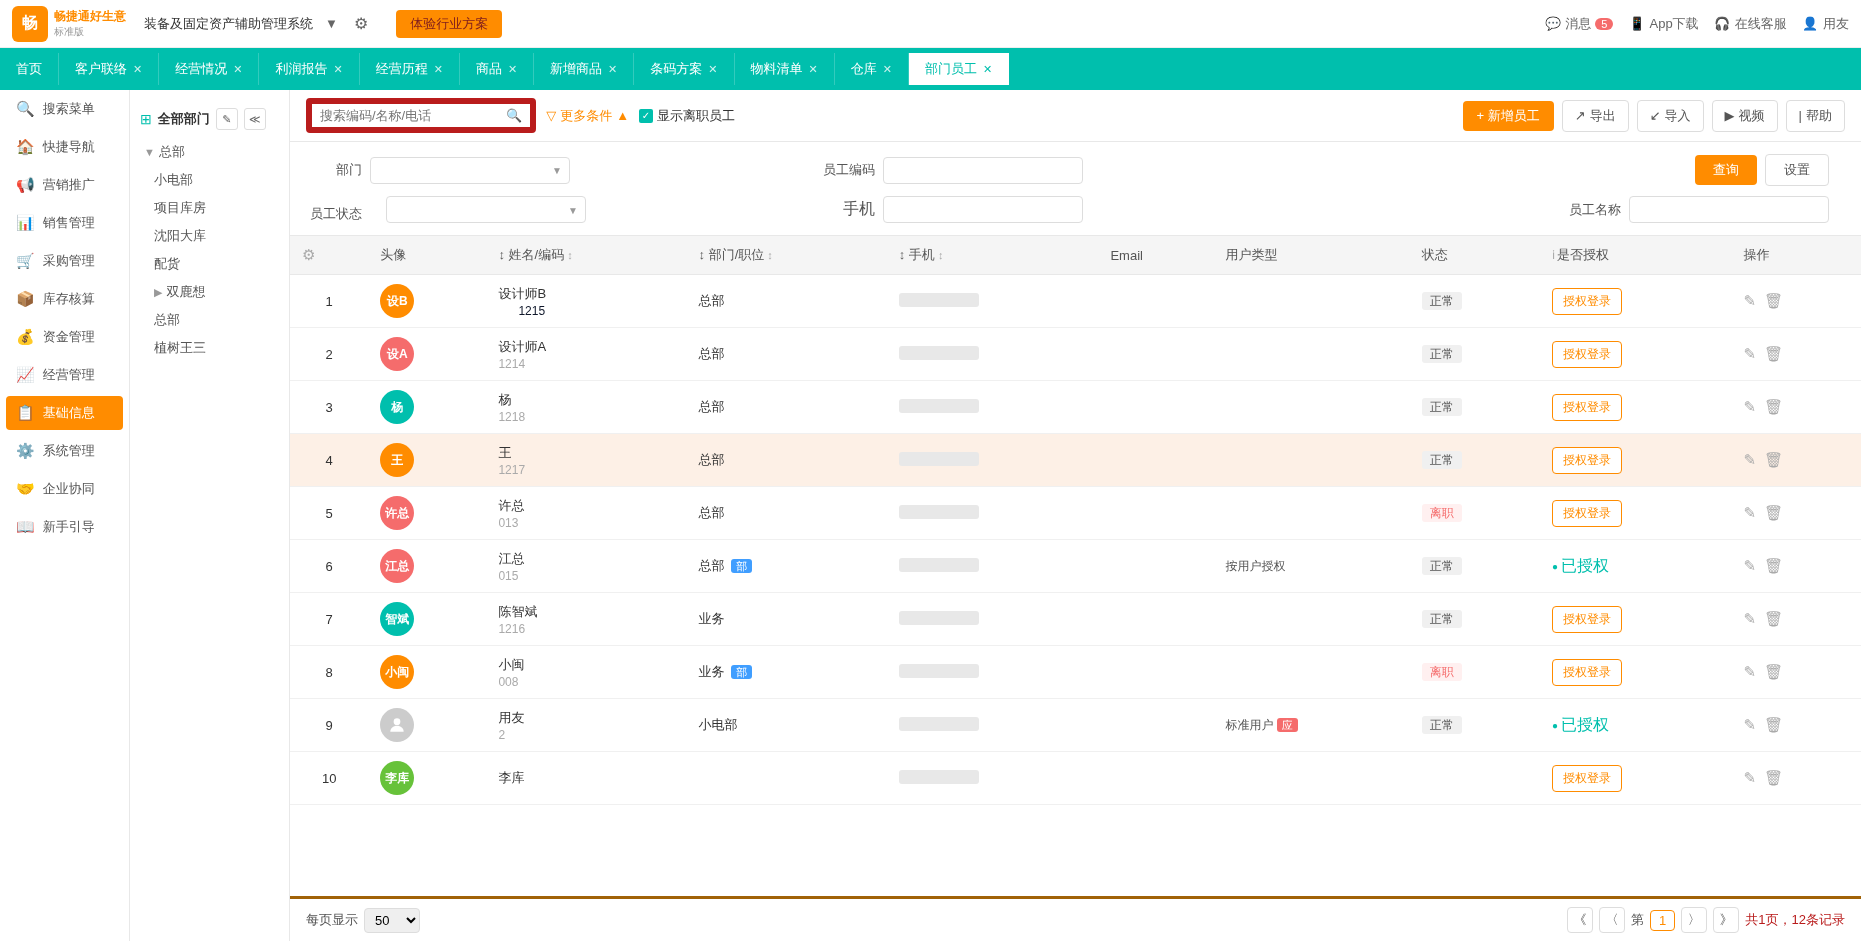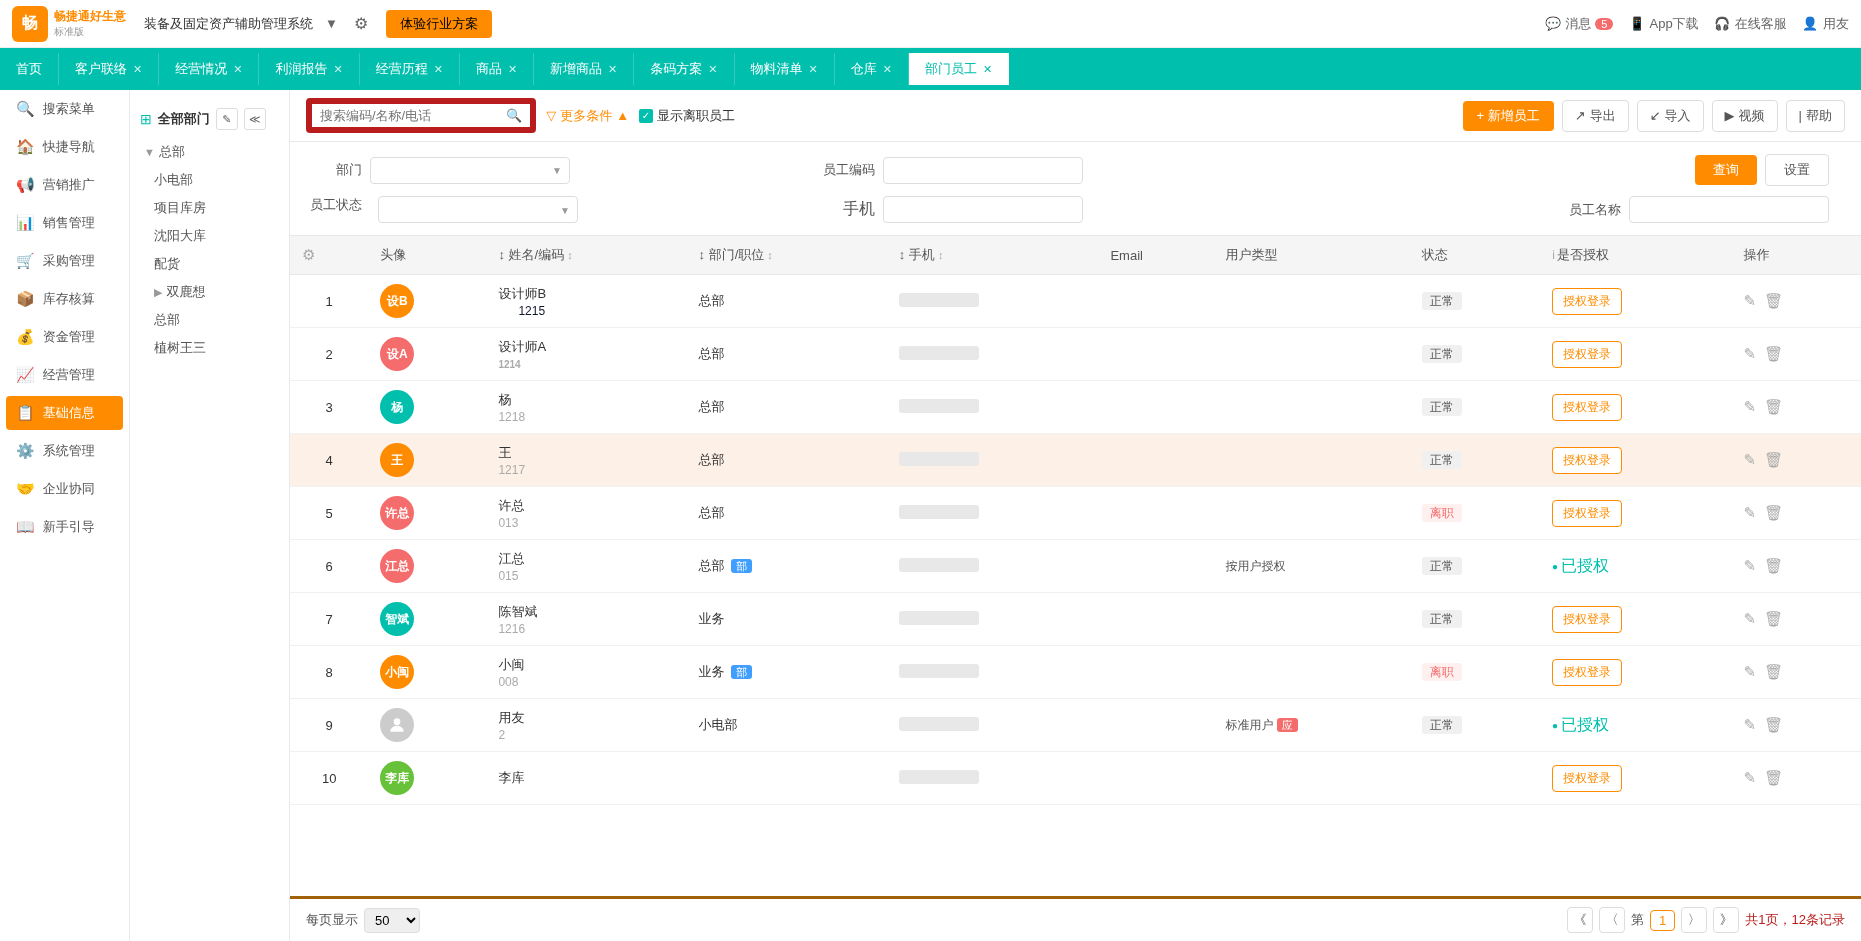--- a/index.html
+++ b/index.html
@@ -2,21 +2,21 @@
 <html><head>
   <meta charset="utf-8">
   <style>
     * { box-sizing: border-box; margin: 0; padding: 0; }
     body { font-family: "Microsoft YaHei", "PingFang SC", sans-serif; font-size: 13px; background: #f5f5f5; color: #333; }
 
     
     .topbar { display: flex; align-items: center; background: #fff; height: 48px; padding: 0 12px; border-bottom: 1px solid #eee; gap: 8px; }
     .topbar-logo { display: flex; align-items: center; gap: 6px; }
     .logo-icon { width: 36px; height: 36px; background: #ff8c00; border-radius: 6px; display: flex; align-items: center; justify-content: center; color: #fff; font-size: 16px; font-weight: bold; }
-    .topbar-trial { background: #ff8c00; color: #000000; border: none; border-radius: 4px; padding: 5px 14px; font-size: 13px; cursor: pointer; margin-left: 10px; }
+    .topbar-trial { background: #ff8c00; color: #7f1d1d; border: none; border-radius: 4px; padding: 5px 14px; font-size: 13px; cursor: pointer; margin-left: 20px; }
     .topbar-right { margin-left: auto; display: flex; align-items: center; gap: 16px; color: #666; font-size: 13px; }
     .topbar-right-item { display: flex; align-items: center; gap: 4px; cursor: pointer; }
     .badge { background: #f56c6c; color: #fff; border-radius: 10px; font-size: 11px; padding: 0 5px; min-width: 18px; text-align: center; }
 
     
     .nav-tabs { display: flex; background: #00bfad; height: 42px; align-items: center; padding: 0 0 0 0; overflow-x: auto; }
     .nav-tab { padding: 0 16px; height: 32px; display: flex; align-items: center; color: #fff; font-size: 13px; cursor: pointer; white-space: nowrap; border-right: 1px solid rgba(255,255,255,0.2); gap: 4px; }
     .nav-tab.active { background: #fff; color: #00bfad; }
     .nav-tab .close-icon { font-size: 11px; color: rgba(255,255,255,0.8); margin-left: 2px; }
     .nav-tab.active .close-icon { color: #00bfad; }
@@ -319,21 +319,21 @@
           </div>
           <div style="display:flex;align-items:center;gap:8px;">
             <span style="color:#555;font-size:13px;min-width:56px;text-align:right;">员工编码</span>
             <input style="border: 1px solid rgb(221, 221, 221); border-radius: 4px; padding: 5px 8px; font-size: 13px; outline: none; background: rgb(255, 255, 255); flex: 1 1 0%; max-width: 200px;" type="text">
           </div>
           <div style="display:flex;align-items:center;gap:8px;justify-content:flex-end;padding-right:16px;">
             <button class="btn-search">查询</button>
             <button class="btn-reset">设置</button>
           </div>
 
-          <div style="display:flex;align-items:flex-start;gap:16px;">
+          <div style="display:flex;align-items:flex-end;gap:24px;">
             <span style="color:#555;font-size:13px;min-width:56px;text-align:right;">员工状态</span>
             <div style="position:relative;flex:1;max-width:200px;">
               <select style="border:1px solid #ddd;border-radius:4px;padding:5px 28px 5px 8px;font-size:13px;outline:none;background:#fff;color:#333;width:100%;appearance:none;"></select>
               <span style="position:absolute;right:8px;top:50%;transform:translateY(-50%);font-size:10px;color:#999;pointer-events:none;">▼</span>
             </div>
           </div>
           <div style="display:flex;align-items:center;gap:8px;">
             <span style="color:#555;font-size:16px;min-width:56px;text-align:right;">手机</span>
             <input style="border: 1px solid rgb(221, 221, 221); border-radius: 4px; padding: 5px 8px; font-size: 13px; outline: none; background: rgb(255, 255, 255); flex: 1 1 0%; max-width: 200px;" type="text">
           </div>
@@ -378,21 +378,21 @@
         <span class="op-icon">✎</span>
         <span class="op-icon">🗑</span>
       </div>
     </td>
   </tr>
               <tr>
     <td style="text-align:center;">2</td>
     <td>
                   <div class="avatar" style="background:#f56c6c;font-size:12px;">设A</div>
                 </td>
-    <td>设计师A<br><span style="color:#aaa;font-size:10px;font-weight:bold;">1214</span></td>
+    <td>设计师A<br><span style="color:#aaa;font-size:12px;">1214</span></td>
     <td>总部</td>
     <td><span class="phone-blur"></span></td>
     <td></td>
     <td><span class="user-type"></span></td>
     <td><span class="status-normal">正常</span></td>
     <td><button class="btn-auth">授权登录</button></td>
     <td>
       <div class="op-icons">
         <span class="op-icon">✎</span>
         <span class="op-icon">🗑</span>

